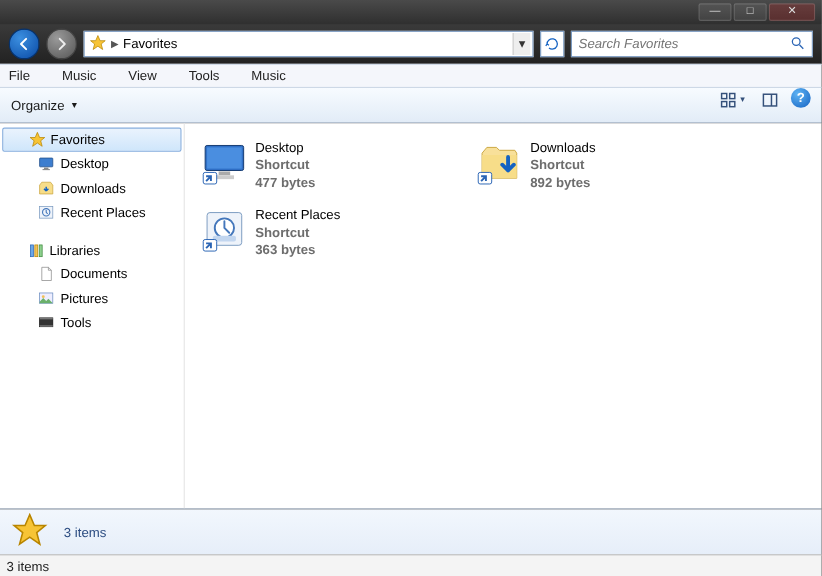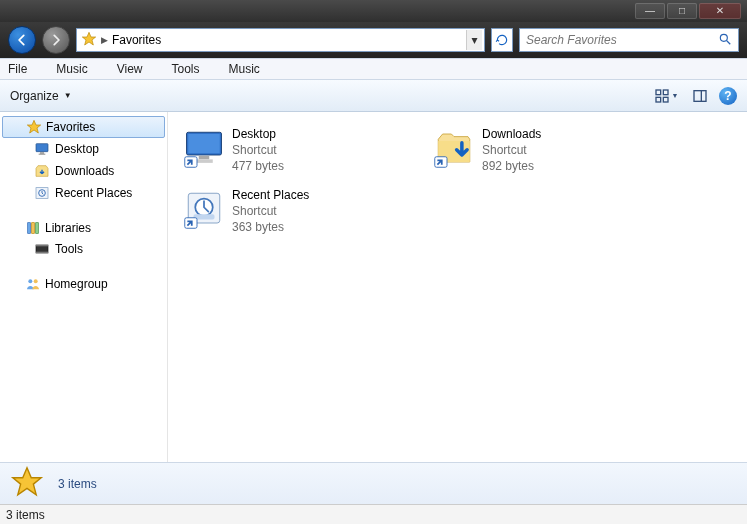--- a/index.html
+++ b/index.html
@@ -25,21 +25,21 @@
 .refresh svg { width: 14px; height: 14px; }
 .searchbox { width: 220px; height: 24px; background: #fff; border: 1px solid #7a9ac0; display: flex; align-items: center; padding: 0 6px; }
 .searchbox input { flex: 1; border: none; outline: none; font-style: italic; color: #888; background: transparent; }
 .searchbox .mag svg { width: 14px; height: 14px; }
 
 
 .menubar { height: 22px; background: #f4f6fb; border-top: 1px solid #cdd8e6; border-bottom: 1px solid #cdd8e6; display: flex; align-items: center; padding: 0 8px; gap: 29px; }
 .menubar span { color: #222; cursor: pointer; }
 
 
-.cmdbar { height: 32px; background: linear-gradient(#f7fbff,#e2ecf7); border-bottom: 1px solid #c0cfe0; display: flex; align-items: center; padding: 0 10px; }
+.cmdbar { height: 32px; background: linear-gradient(#f7fbff,#e2ecf7); border-bottom: 1px solid #c0cfe0; display: flex; padding: 0 10px; }
 .organize { display: flex; align-items: center; gap: 5px; cursor: pointer; color: #1a1a1a; }
 .organize .dd { font-size: 8px; }
 .cmdbar .spacer { flex: 1; }
 .cmdicon { width: 22px; height: 22px; display: flex; align-items: center; justify-content: center; cursor: pointer; margin-left: 6px; }
 .cmdicon.withdd { width: 34px; }
 .cmdicon svg { width: 16px; height: 16px; }
 .cmdicon .dd { font-size: 7px; margin-left: 2px; color: #34507a; }
 .help-icon { width: 18px; height: 18px; border-radius: 50%; background: radial-gradient(circle at 35% 30%, #5fb4f4, #1462c2); color: #fff; font-weight: bold; display: flex; align-items: center; justify-content: center; font-size: 12px; cursor: pointer; margin-left: 8px; }
 
 
@@ -59,21 +59,21 @@
 .nav-item .ic { width: 16px; height: 16px; display: flex; align-items: center; justify-content: center; }
 .nav-item .ic svg, .nav-hdr .ic svg { width: 16px; height: 16px; }
 
 
 .content { flex: 1; padding: 10px 10px; display: flex; flex-wrap: wrap; align-content: flex-start; }
 .tile { width: 250px; display: flex; gap: 6px; padding: 4px; margin-bottom: 4px; cursor: pointer; }
 .tile .ticon { width: 44px; height: 44px; display: flex; align-items: center; justify-content: center; }
 .tile .ticon svg { width: 42px; height: 42px; }
 .tile .tinfo { display: flex; flex-direction: column; justify-content: center; line-height: 1.35; }
 .tile .tname { color: #000; }
-.tile .ttype, .tile .tsize { color: #6d6d6d; }
+.tile .ttype, .tile .tsize { color: #6d6d6d; font-weight: bold; }
 
 
 .details { height: 42px; background: linear-gradient(#f2f7fd,#e6eef9); border-top: 1px solid #cdd8e6; display: flex; align-items: center; padding: 0 10px; gap: 14px; }
 .details .bigstar svg { width: 34px; height: 34px; }
 .details .dtxt { color: #2a4b80; }
 
 
 .status { height: 20px; background: #f4f4f4; border-top: 1px solid #ccc; display: flex; align-items: center; padding: 0 6px; color: #222; }
 
 
@@ -217,43 +217,48 @@
               <rect x="4" y="4" width="4" height="16" fill="#6aa7e8" stroke="#2a64b4"></rect>
               <rect x="10" y="4" width="4" height="16" fill="#f2c15a" stroke="#b88500"></rect>
               <rect x="16" y="4" width="4" height="16" fill="#8ed08e" stroke="#3f8a3f"></rect>
             </svg>
           </span>
         <span>Libraries</span>
       </div>
       <div class="nav-item">
         <span class="ic">
             <svg viewBox="0 0 24 24">
+              <path d="M6 3h9l4 4v14H6z" fill="#fff" stroke="#888"></path>
+              <path d="M15 3v4h4" fill="none" stroke="#888"></path>
+            </svg>
+          </span>
+        <span>Documents</span>
+      </div>
+      <div class="nav-item">
+        <span class="ic">
+            <svg viewBox="0 0 24 24">
+              <rect x="3" y="5" width="18" height="14" fill="#eef" stroke="#6a8cc0"></rect>
+              <circle cx="8" cy="10" r="2" fill="#f2c15a"></circle>
+              <path d="M3 17l5-5 4 4 3-3 6 6H3z" fill="#6ab06a"></path>
+            </svg>
+          </span>
+        <span>Pictures</span>
+      </div>
+      <div class="nav-item">
+        <span class="ic">
+            <svg viewBox="0 0 24 24">
               <rect x="3" y="6" width="18" height="12" fill="#333" stroke="#111"></rect>
               <rect x="3" y="6" width="18" height="2" fill="#777"></rect>
               <rect x="3" y="16" width="18" height="2" fill="#777"></rect>
             </svg>
           </span>
         <span>Tools</span>
       </div>
     </div>
 
-    <div class="nav-group">
-      <div class="nav-hdr">
-        <span class="tw"></span>
-        <span class="ic">
-            <svg viewBox="0 0 24 24">
-              <circle cx="8" cy="8" r="3" fill="#6aa7e8"></circle>
-              <circle cx="16" cy="8" r="3" fill="#f2c15a"></circle>
-              <path d="M3 20c0-3 2.5-5 5-5s5 2 5 5" fill="#6aa7e8"></path>
-              <path d="M11 20c0-3 2.5-5 5-5s5 2 5 5" fill="#f2c15a"></path>
-            </svg>
-          </span>
-        <span>Homegroup</span>
-      </div>
-    </div>
 
   </div>
 
   <div class="content">
     <div class="tile">
       <div class="ticon">
         <svg viewBox="0 0 48 48">
             <rect x="4" y="6" width="40" height="26" rx="2" fill="#2f6fc6" stroke="#13396f"></rect>
             <rect x="6" y="8" width="36" height="22" fill="#4a8ee0"></rect>
             <rect x="18" y="33" width="12" height="4" fill="#aaa"></rect>

